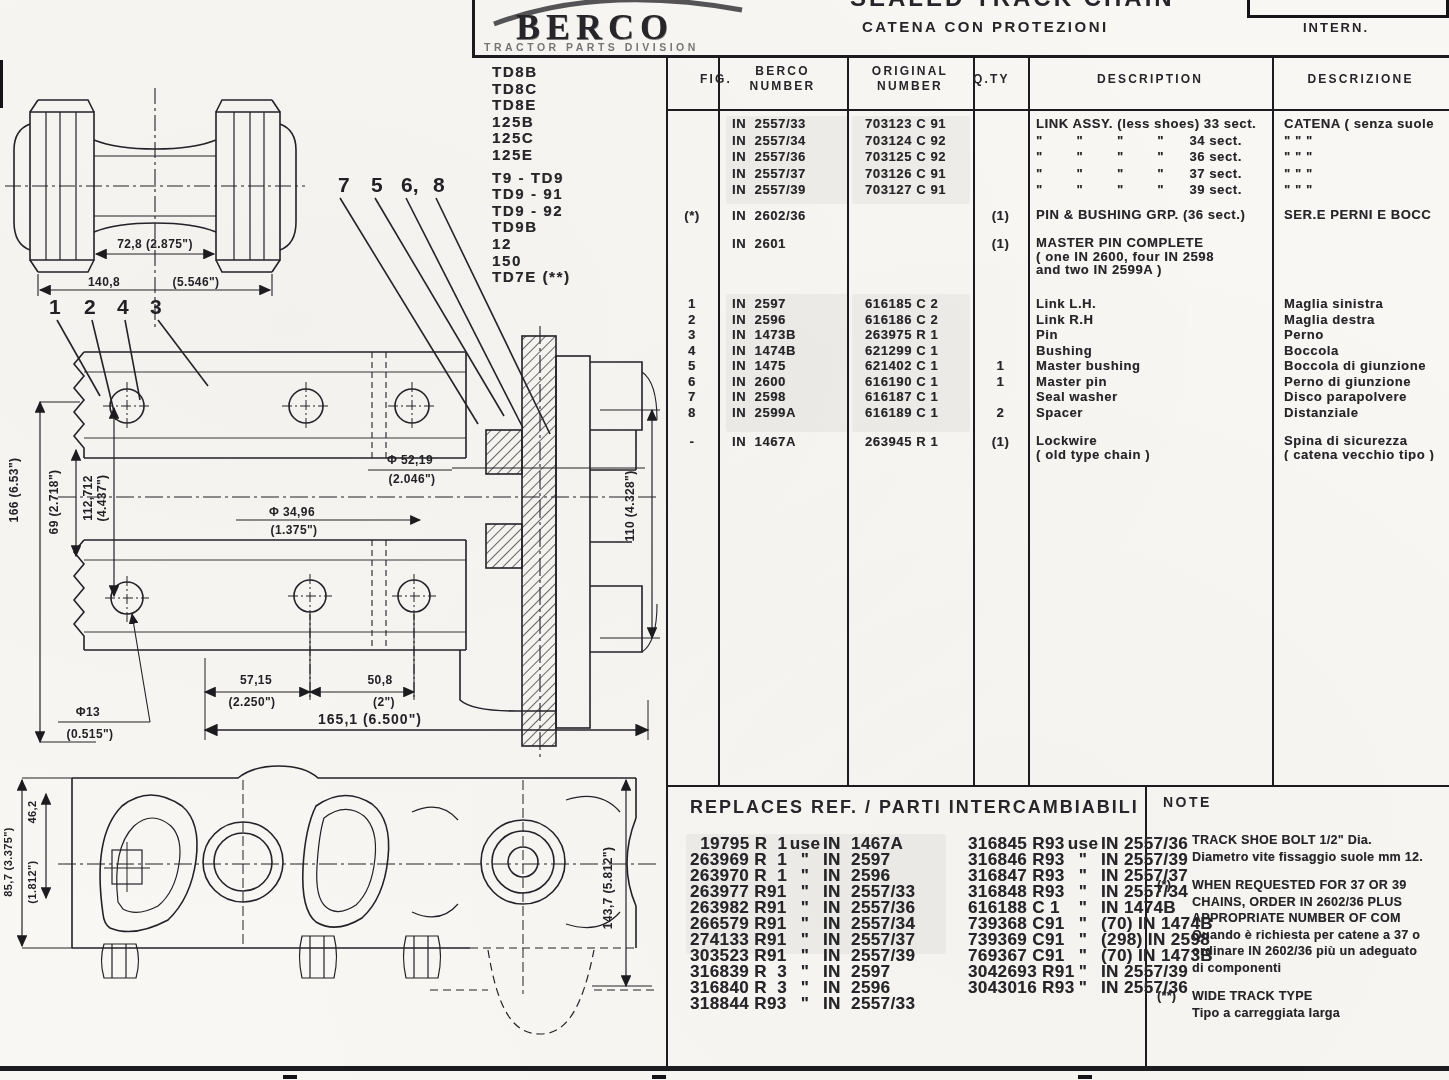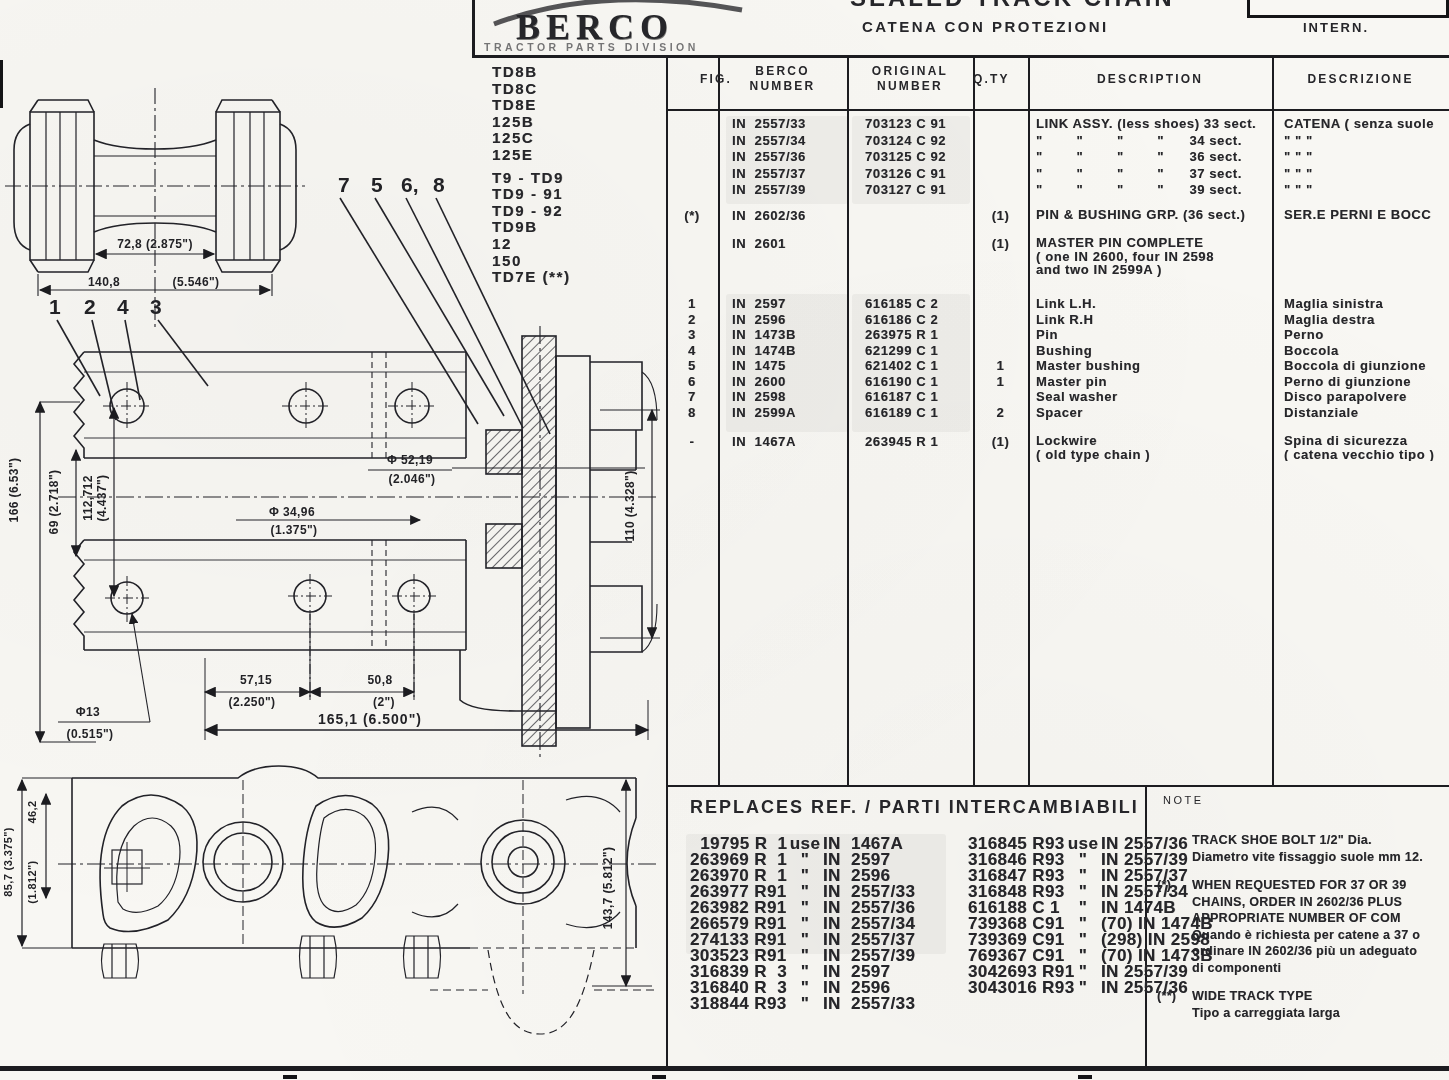--- a/index.html
+++ b/index.html
@@ -45,21 +45,21 @@
   .g1 .prow,.g3 .prow{line-height:inherit;}
 
   
   .rep-title{font-size:18px;font-weight:800;letter-spacing:2px;}
   .rep-list{position:absolute;font-size:17px;font-weight:700;letter-spacing:0.4px;line-height:16px;
     text-shadow:0.3px 0.3px 0.3px rgba(0,0,0,0.35);}
   .rrow{display:flex;}
   .r-old{width:97px;flex:none;white-space:pre;}
   .r-use{width:36px;flex:none;text-align:center;}
   .r-new{flex:none;white-space:pre;}
-  .note-title{font-size:11px;font-weight:400;letter-spacing:2.5px;}
+  .note-title{font-size:14px;font-weight:700;letter-spacing:2.5px;}
   .note-block{position:absolute;left:1157px;top:832px;width:310px;font-size:12.5px;font-weight:700;
     line-height:16.5px;letter-spacing:0.3px;text-shadow:0.3px 0.3px 0.3px rgba(0,0,0,0.35);}
   .note-item{display:flex;margin-bottom:12px;}
   .note-marker{width:35px;flex:none;}
   .note-lines{white-space:pre-line;flex:1;}
 
   
   svg text{font-family:"Liberation Sans",sans-serif;fill:#222226;}
   .dim{font-size:12px;font-weight:700;letter-spacing:0.4px;}
   .dimb{font-size:14px;font-weight:800;letter-spacing:1px;}

